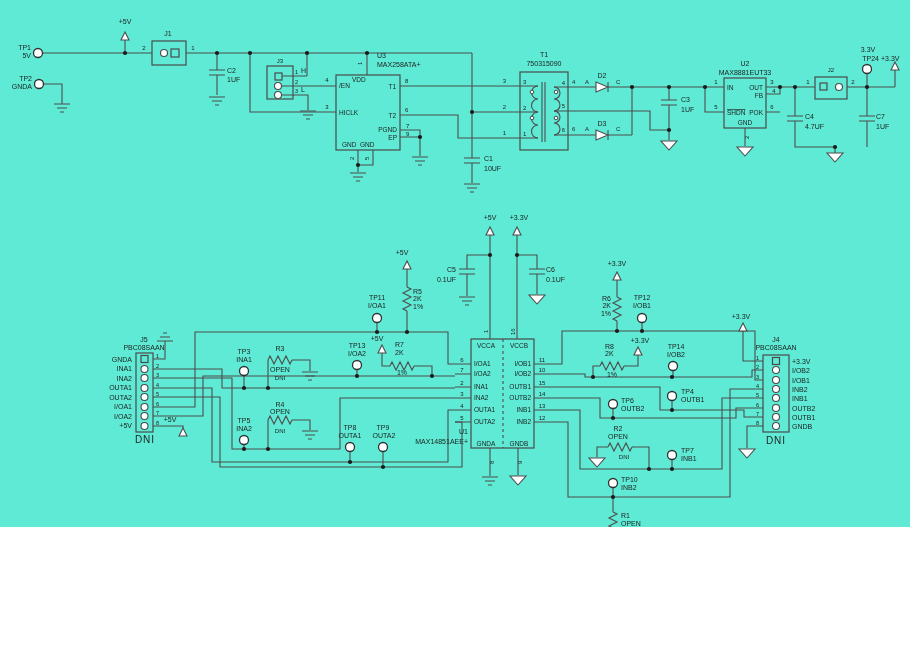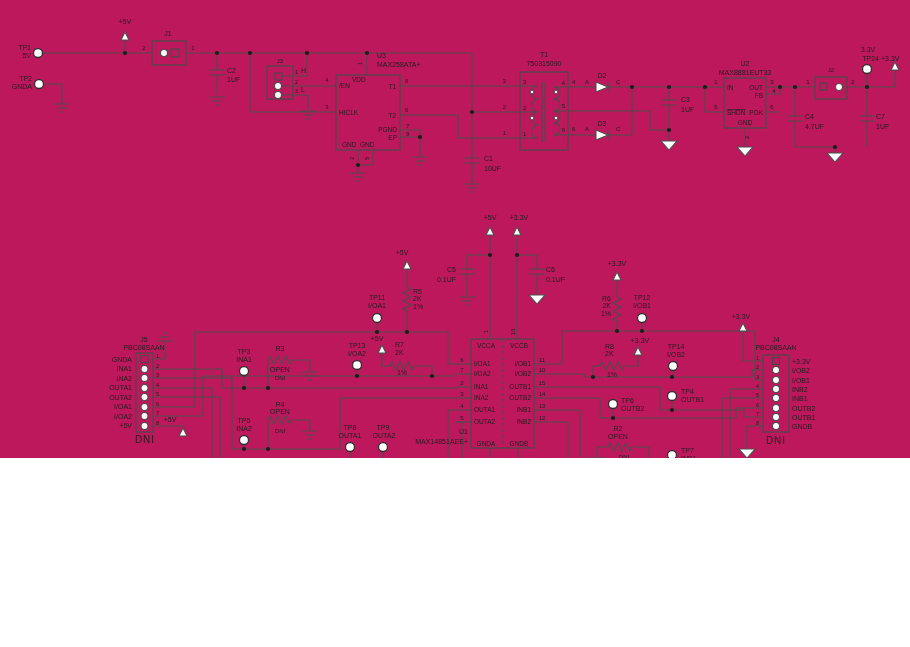--- a/index.html
+++ b/index.html
@@ -1,16 +1,16 @@
 <!DOCTYPE html>
 <html><head>
 <meta charset="utf-8">
 <style>
   html,body{margin:0;padding:0;background:#ffffff;}
-  .page{width:910px;height:458px;background:#be185d;position:relative;font-family:"Liberation Sans",sans-serif;}
+  .page{width:910px;height:527px;background:#5eead4;position:relative;font-family:"Liberation Sans",sans-serif;}
   svg text{font-family:"Liberation Sans",sans-serif;fill:#1f1f1f;}
   .t7{font-size:7px;} .t65{font-size:6.5px;} .t6{font-size:6px;} .t55{font-size:5.5px;}
   .t10{font-size:10px;letter-spacing:1px;}
   .mid{text-anchor:middle;} .end{text-anchor:end;}
   .w{fill:none;stroke:#4d4d4d;stroke-width:1.1;}
   .box{fill:none;stroke:#4a4a4a;stroke-width:1.2;}
   .sym{fill:none;stroke:#4d4d4d;stroke-width:1.1;}
   .symf{fill:#fff;stroke:#4d4d4d;stroke-width:1.1;}
   .dash{stroke-dasharray:3,3;}
   .ovl{text-decoration:overline;}

